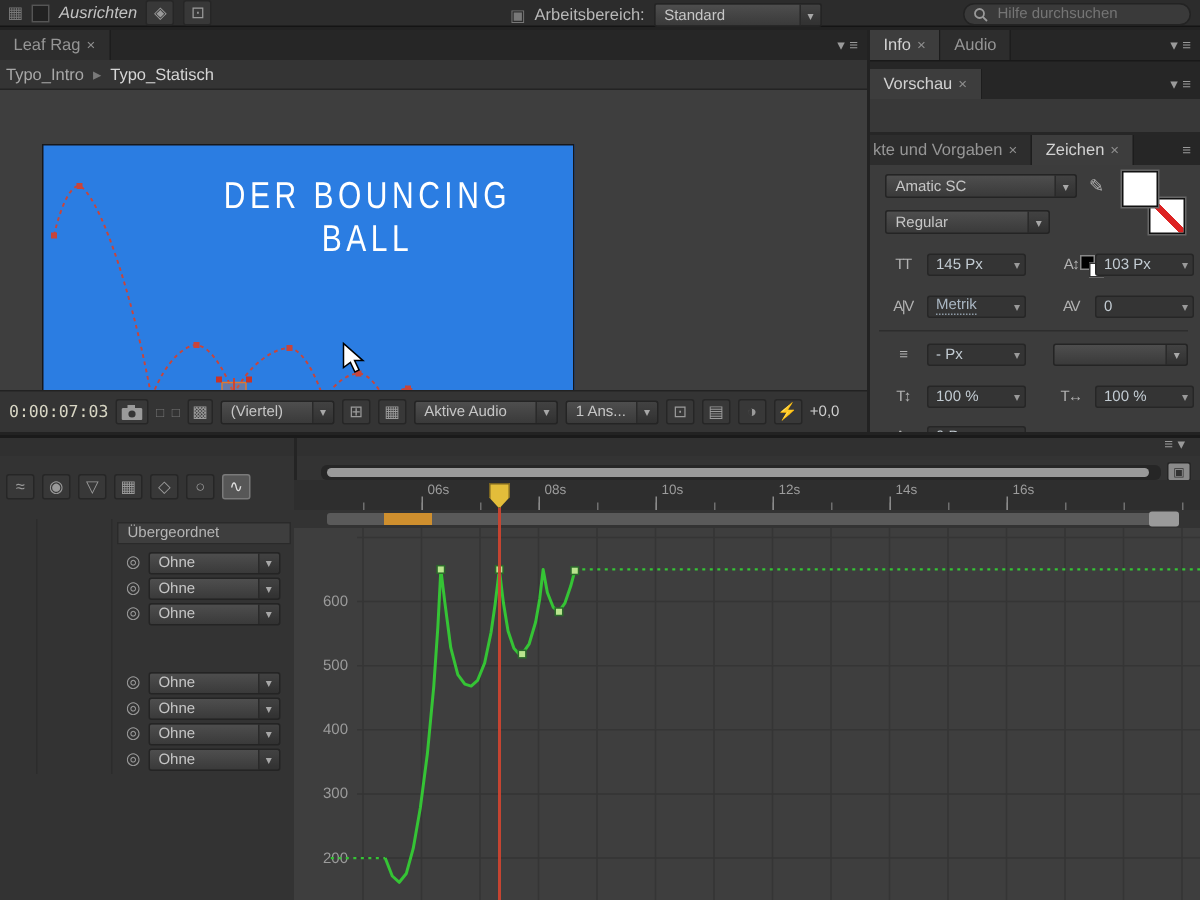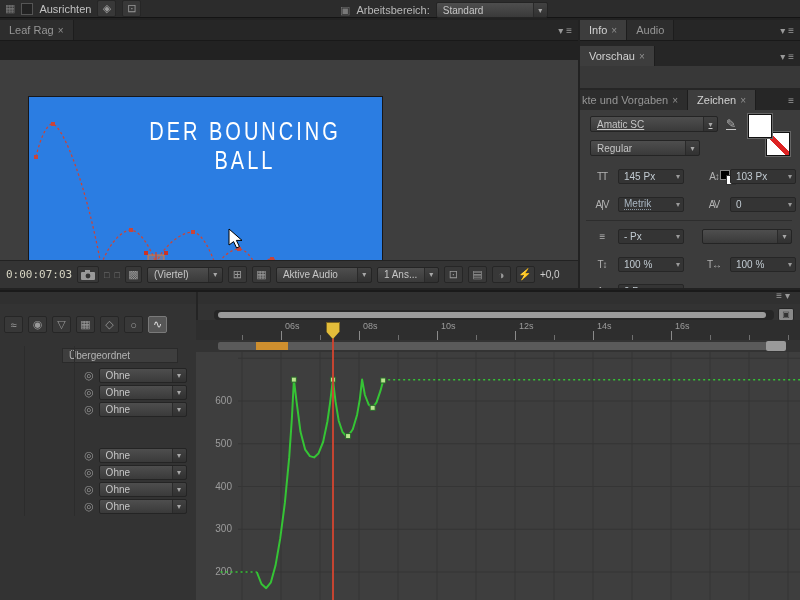--- a/index.html
+++ b/index.html
@@ -45,44 +45,56 @@
   .seplineV{position:absolute;width:1px;background:#2c2c2c;}
 </style>
 </head>
 <body>
 
 <div id="root">
 
   <div class="abs" style="left:0;top:0;width:800px;height:18px;background:#2c2c2c;border-bottom:1px solid #141414;display:flex;align-items:center;gap:6px;padding-left:5px;box-sizing:border-box;">
     <span class="dim">▦</span>
     <span class="chk"></span>
-    <span style="color:#c2c2c2;">Ausrichten</span>
+    <span style="color:#c2c2c2;font-style:italic;">Ausrichten</span>
     <span class="icobtn">◈</span>
     <span class="icobtn">⊡</span>
     <span class="abs" style="left:340px;top:2px;display:flex;align-items:center;gap:6px;">
       <span class="dim">▣</span>
       <span style="color:#b8b8b8;">Arbeitsbereich:</span>
       <span class="dd" style="width:112px;">
         <span>Standard</span>
         <span class="caret">▾</span>
       </span>
     </span>
+    <span class="abs" style="right:6px;top:2px;display:flex;align-items:center;gap:4px;background:#3a3a3a;border:1px solid #232323;border-radius:8px;height:13px;padding:0 6px;">
+      <svg width="10" height="10" viewBox="0 0 10 10">
+        <circle cx="4" cy="4" r="3" fill="none" stroke="#9a9a9a" stroke-width="1.2"></circle>
+        <line x1="6.2" y1="6.2" x2="9" y2="9" stroke="#9a9a9a" stroke-width="1.2"></line>
+      </svg>
+      <input style="width: 120px; background: transparent; border: none; outline: none; color: rgb(187, 187, 187); font-size: 10px; font-family: &quot;Liberation Sans&quot;, sans-serif;" placeholder="Hilfe durchsuchen">
+    </span>
   </div>
 
   <div class="abs tabrow" style="left:0;top:20px;width:578px;height:20px;">
     <div class="tab">
       <span>Leaf Rag</span>
       <span class="xic">×</span>
     </div>
     <div class="pmenu">
       <span>▾</span>
       <span>≡</span>
     </div>
   </div>
 
+  <div class="abs" style="left:0;top:40px;width:578px;height:20px;background:#343434;border-bottom:1px solid #232323;display:flex;align-items:center;gap:6px;padding-left:4px;box-sizing:border-box;">
+    <span style="color:#a8a8a8;">Typo_Intro</span>
+    <span style="color:#7a7a7a;">▸</span>
+    <span style="color:#d6d6d6;">Typo_Statisch</span>
+  </div>
 
   <div class="abs" style="left:0;top:60px;width:578px;height:200px;background:#3e3e3e;">
 
     <div class="abs" style="left:28px;top:12px;width:355px;height:186px;background:#2b7de2;border:1px solid #17171a;box-sizing:border-box;overflow:hidden;margin-top:24px;">
       <div class="abs" style="left:96px;top:26px;width:240px;text-align:center;color:#fff;font-size:20px;letter-spacing:3px;transform:scaleY(1.25);font-weight:400;">DER BOUNCING BALL</div>
       <svg class="abs" style="left:0;top:0;" width="353" height="184" viewBox="0 0 353 184">
         <path d="M7,60 C12,38 19,26 24,27 C36,32 58,92 72,168 C82,142 95,133 102,133 C111,134 120,148 127,166 C136,147 153,135 164,135 C173,136 182,154 187,170 C193,159 203,152 210,152 C217,152 224,162 228,171 C233,166 238,162 243,162 C248,162 252,167 256,172 C264,171 272,172 282,172 L300,172" fill="none" stroke="#c8453a" stroke-width="1.3" stroke-dasharray="2.5 2.5"></path>
         <g fill="#c8453a">
           <rect x="5" y="58" width="4" height="4"></rect>
             <rect x="22" y="25" width="4" height="4"></rect>
@@ -182,21 +194,21 @@
     <div class="tab active">
       <span>Zeichen</span>
       <span class="xic">×</span>
     </div>
     <div class="pmenu">
       <span>≡</span>
     </div>
   </div>
 
   <div class="abs" id="char-panel" style="left:580px;top:110px;width:220px;height:178px;background:#3c3c3c;overflow:hidden;">
-    <div class="crow" style="top:4px;text-decoration:underline;">
+    <div class="crow" style="top:4px;">
       <span class="dd" style="width:128px;height:16px;">
         <span>Amatic SC</span>
         <span class="caret">▾</span>
       </span>
       <span style="color:#b0b0b0;font-size:12px;margin-left:4px;">✎</span>
     </div>
     <div class="crow" style="top:28px;">
       <span class="dd" style="width:110px;height:16px;">
         <span>Regular</span>
         <span class="caret">▾</span>
@@ -280,21 +292,21 @@
 
     <div id="tl-icons" class="abs" style="left:4px;top:24px;display:flex;gap:5px;">
         <span class="icobtn">≈</span>
         <span class="icobtn">◉</span>
         <span class="icobtn">▽</span>
         <span class="icobtn">▦</span>
         <span class="icobtn">◇</span>
         <span class="icobtn">○</span>
         <span class="icobtn on">∿</span>
       </div>
-    <div class="abs" style="left:62px;top:56px;width:116px;height:15px;background:#3e3e3e;border:1px solid #2a2a2a;box-sizing:border-box;display:flex;align-items:center;padding-left:6px;color:#b4b4b4;font-size:10px;">
+    <div class="abs" style="left:78px;top:56px;width:116px;height:15px;background:#3e3e3e;border:1px solid #2a2a2a;box-sizing:border-box;display:flex;align-items:center;padding-left:6px;color:#b4b4b4;font-size:10px;">
       <span>Übergeordnet</span>
     </div>
     <div class="seplineV" style="left:24px;top:54px;height:170px;"></div>
     <div class="seplineV" style="left:74px;top:54px;height:170px;"></div>
     <div id="rows-a" class="abs" style="left:84px;top:76px;">
         <div class="prow">
           <span class="whip">◎</span>
           <span class="dd prdd">
             <span>Ohne</span>
             <span class="caret">▾</span>

